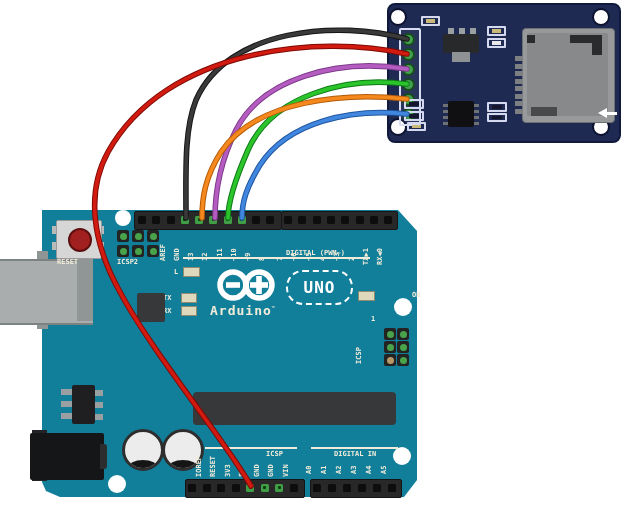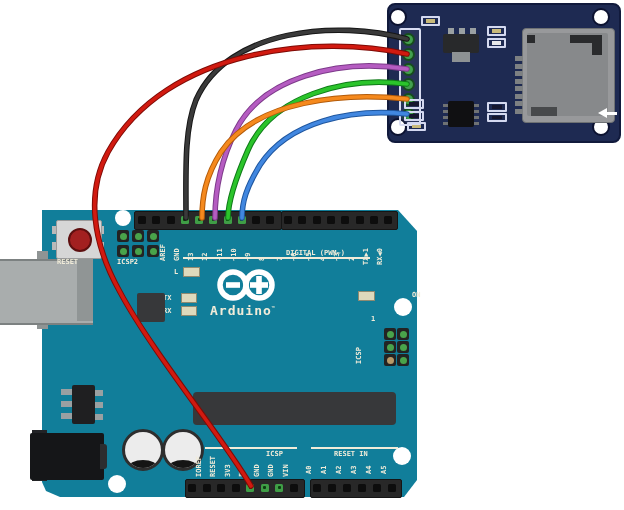--- a/index.html
+++ b/index.html
@@ -195,27 +195,28 @@
   <div class="silk" style="left:377px;top:291px;padding-left:35px;">ON</div>
 
   <svg class="abs" style="left:212px;top:267px;" width="70" height="38" viewBox="0 0 70 38">
     <circle cx="21" cy="18" r="13" fill="none" stroke="#ffffff" stroke-width="5.5"></circle>
     <circle cx="47" cy="18" r="13" fill="none" stroke="#ffffff" stroke-width="5.5"></circle>
     <rect x="14" y="15.2" width="14" height="5.6" fill="#ffffff"></rect>
     <rect x="38" y="15.2" width="18" height="5.6" fill="#ffffff"></rect>
     <rect x="44.2" y="9" width="5.6" height="18" fill="#ffffff"></rect>
   </svg>
   <div class="silk" style="left:210px;top:302px;font-size:13px;line-height:13px;letter-spacing:1px;"><span>Arduino</span><sup style="font-size:5px;">™</sup></div>
+  <div class="abs" style="left:286px;top:270px;width:63px;height:31px;border:2px dashed #ffffff;border-radius:17px;display:flex;align-items:center;justify-content:center;color:#fff;font:bold 16px 'DejaVu Sans Mono',monospace;letter-spacing:1px;">UNO</div>
 
   <div class="wline" style="left:183px;top:257px;width:187px;"></div>
   <div class="silk" style="left:286px;top:249px;">DIGITAL (PWM~)</div>
   <div class="wline" style="left:205px;top:447px;width:92px;"></div>
   <div class="silk" style="left:266px;top:450px;">ICSP</div>
   <div class="wline" style="left:311px;top:447px;width:87px;"></div>
-  <div class="silk" style="left:334px;top:450px;">RESET IN</div>
+  <div class="silk" style="left:334px;top:450px;">DIGITAL IN</div>
 
   <div class="abs" style="left:193px;top:392px;width:203px;height:33px;background:#37383a;border-radius:4px;"></div>
   <div class="abs" style="left:137px;top:293px;width:28px;height:29px;background:#37383a;border-radius:2px;"></div>
 
   <div id="pin-headers">
       <div style="position: absolute; left: 134px; top: 211px; width: 146px; height: 17px; background: rgb(40, 40, 40); border: 1px solid rgb(21, 21, 21); border-radius: 2px;"></div>
       <div style="position: absolute; left: 138px; top: 215.5px; width: 8px; height: 8px; border-radius: 1.5px; background: rgb(13, 13, 13);"></div>
       <div style="position: absolute; left: 152.25px; top: 215.5px; width: 8px; height: 8px; border-radius: 1.5px; background: rgb(13, 13, 13);"></div>
       <div style="position: absolute; left: 166.5px; top: 215.5px; width: 8px; height: 8px; border-radius: 1.5px; background: rgb(13, 13, 13);"></div>
       <div class="vlabel" style="left: 166.5px; top: 253px;">AREF</div>

